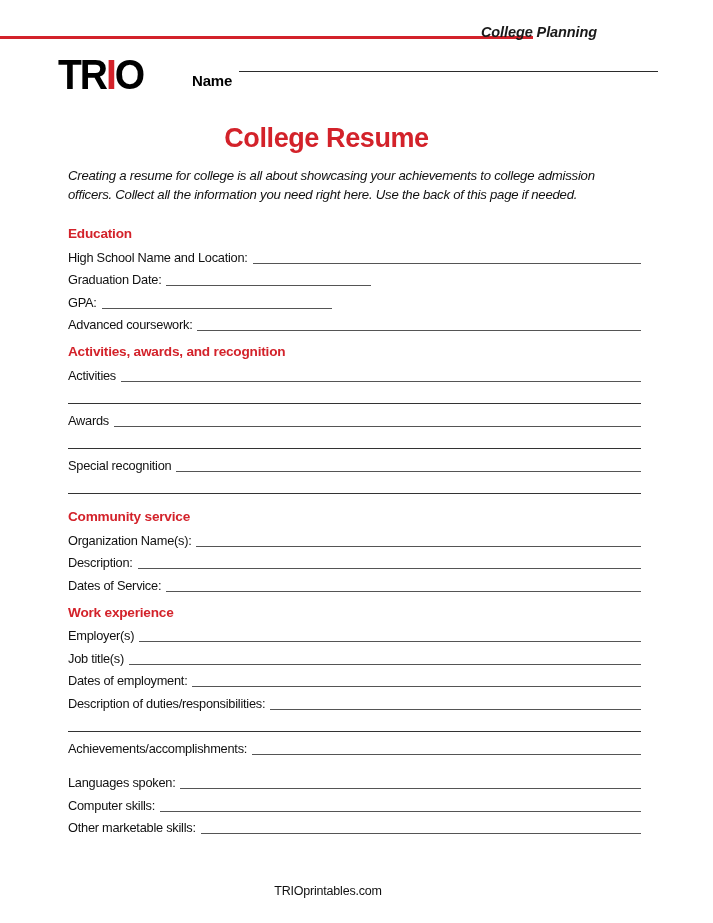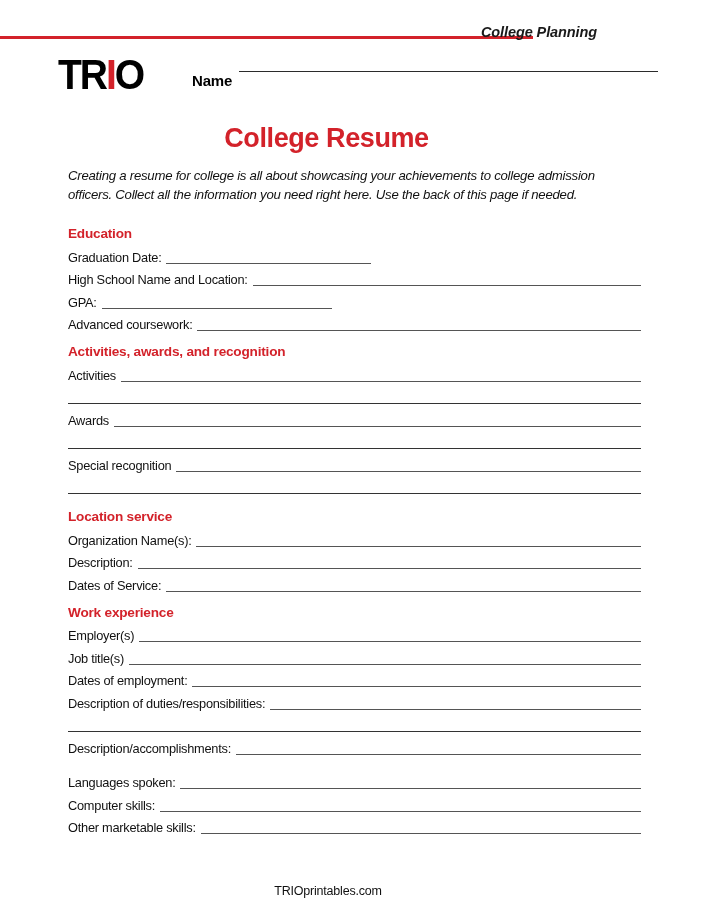--- a/index.html
+++ b/index.html
@@ -189,28 +189,28 @@
   <span class="name-rule"></span>
 </div>
 
 <div class="doc-title">College Resume</div>
 <div class="intro">Creating a resume for college is all about showcasing your achievements to college admission officers. Collect all the information you need right here. Use the back of this page if needed.</div>
 
 <div class="form-body" id="form-body">
     <div class="section">
       <div class="section-heading">Education</div>
       <div class="field-row">
+        <span class="field-label">High School Name and Location:</span>
+        <span class="field-rule grow"></span>
+      </div>
+      <div class="field-row">
         <span class="field-label">Graduation Date:</span>
         <span class="field-rule" style="width: 205px;"></span>
       </div>
       <div class="field-row">
-        <span class="field-label">High School Name and Location:</span>
-        <span class="field-rule grow"></span>
-      </div>
-      <div class="field-row">
         <span class="field-label">GPA:</span>
         <span class="field-rule" style="width: 230px;"></span>
       </div>
       <div class="field-row">
         <span class="field-label">Advanced coursework:</span>
         <span class="field-rule grow"></span>
       </div>
     </div>
     <div class="gap-10"></div>
     <div class="section">
@@ -232,21 +232,21 @@
       <div class="field-row">
         <span class="field-label">Special  recognition</span>
         <span class="field-rule grow"></span>
       </div>
       <div class="cont-row">
         <span class="cont-rule"></span>
       </div>
     </div>
     <div class="gap-12"></div>
     <div class="section">
-      <div class="section-heading">Location service</div>
+      <div class="section-heading">Community service</div>
       <div class="field-row">
         <span class="field-label">Organization Name(s):</span>
         <span class="field-rule grow"></span>
       </div>
       <div class="field-row">
         <span class="field-label">Description:</span>
         <span class="field-rule grow"></span>
       </div>
       <div class="field-row">
         <span class="field-label">Dates of Service:</span>
@@ -269,21 +269,21 @@
         <span class="field-rule grow"></span>
       </div>
       <div class="field-row">
         <span class="field-label">Description  of  duties/responsibilities:</span>
         <span class="field-rule grow"></span>
       </div>
       <div class="cont-row">
         <span class="cont-rule"></span>
       </div>
       <div class="field-row">
-        <span class="field-label">Description/accomplishments:</span>
+        <span class="field-label">Achievements/accomplishments:</span>
         <span class="field-rule grow"></span>
       </div>
     </div>
     <div class="gap-12"></div>
     <div class="section">
       <div class="field-row">
         <span class="field-label">Languages spoken:</span>
         <span class="field-rule grow"></span>
       </div>
       <div class="field-row">

